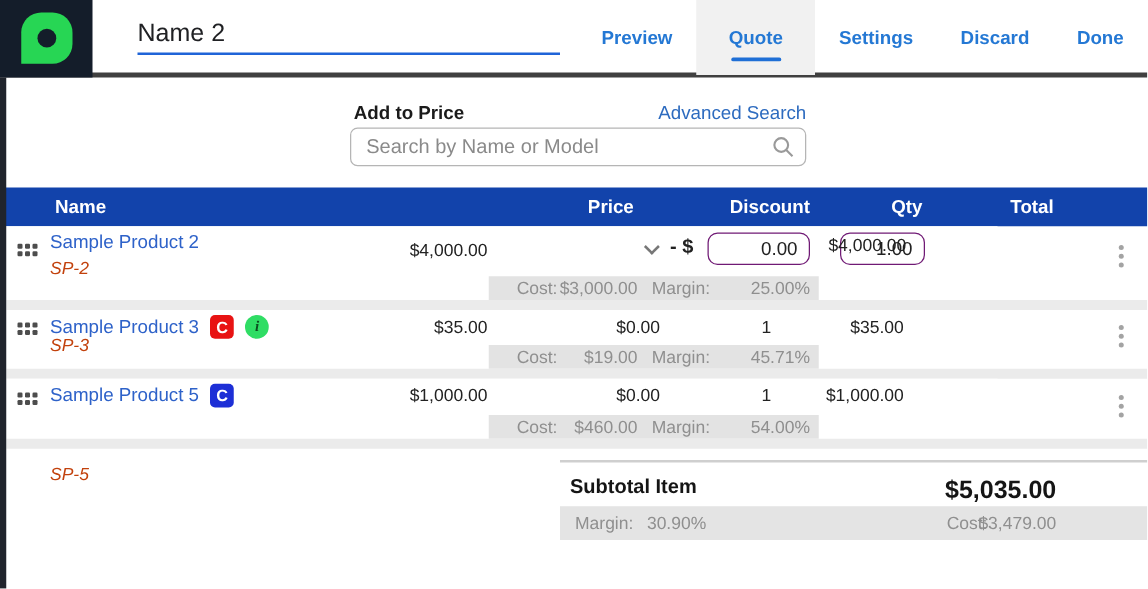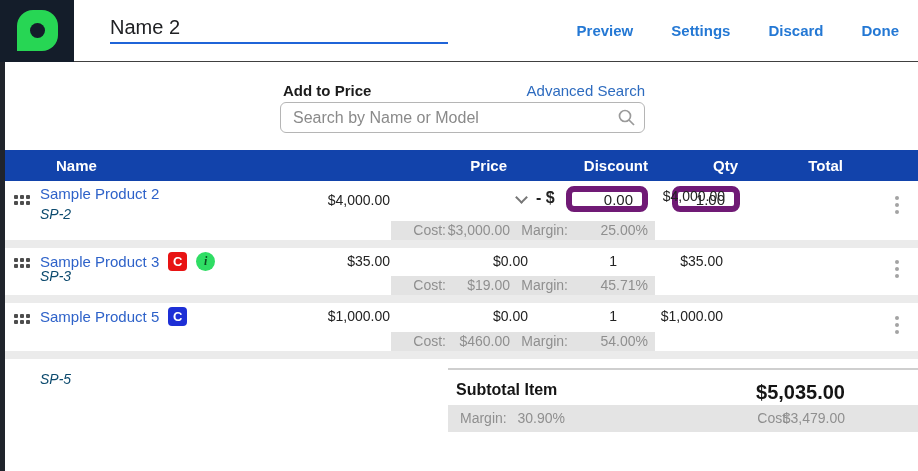--- a/index.html
+++ b/index.html
@@ -1,21 +1,21 @@
 <!DOCTYPE html>
 <html><head>
 <meta charset="utf-8">
 <style>
   * { margin:0; padding:0; box-sizing:border-box; }
   html,body { background:#fff; }
   body { font-family:"Liberation Sans", sans-serif; }
   .stage { position:relative; width:918px; height:471px; background:#fff; overflow:hidden; }
 
   
-  .topbar { position:absolute; left:0; top:0; width:918px; height:62px; background:#fff; border-bottom:1px solid #404040; }
+  .topbar { position:absolute; left:0; top:0; width:918px; height:62px; background:#fff; border-bottom:4px solid #404040; }
   .logo-box { position:absolute; left:0; top:0; width:74px; height:62px; background:#141d2a; z-index:5; }
   .logo-mark { position:absolute; left:17px; top:10px; width:41px; height:41px; background:#27d654; border-radius:16px 16px 16px 0; }
   .logo-hole { position:absolute; left:13px; top:13px; width:15px; height:15px; background:#141d2a; border-radius:50%; }
   .name-input { position:absolute; left:110px; top:12px; width:338px; height:32px; border:none; outline:none;
                 border-bottom:2px solid #1f64d8; font-family:"Liberation Sans",sans-serif; font-size:20px; color:#202124; background:transparent; }
   .tabs { position:absolute; right:0; top:0; height:60px; display:flex; align-items:stretch; }
   .tab { position:relative; display:flex; align-items:center; padding:17px 19px; color:#2478d4; font-size:15px; font-weight:bold; cursor:pointer; }
   .tab.active { background:#f1f1f1; padding:0 26px; }
   .tab.active .tab-underline { position:absolute; left:50%; transform:translateX(-50%); bottom:11px; width:40px; height:3px; background:#1f6fd6; border-radius:2px; }
 
@@ -27,52 +27,52 @@
   .adv-search { position:absolute; right:273px; top:82px; font-size:15px; color:#2d6bbf; cursor:pointer; }
   .search-wrap { position:absolute; left:280px; top:102px; width:365px; height:31px; }
   .search-input { width:100%; height:100%; border:1px solid #b5b5b5; border-radius:6px; padding:0 36px 0 12px;
                   font-family:"Liberation Sans",sans-serif; font-size:16px; color:#444; outline:none; }
   .search-input::placeholder { color:#8a8a8a; }
   .search-icon { position:absolute; right:10px; top:7px; width:17px; height:17px; }
 
   
   .thead { position:absolute; left:0; top:150px; width:918px; height:31px; background:#1243ab; color:#fff; font-size:15px; font-weight:bold; }
   .thead .th { position:absolute; top:0; line-height:31px; }
-  .th-name  { left:56px; }
+  .th-name  { left:44px; }
   .th-price    { right:411px; }
   .th-discount { right:270px; }
   .th-qty      { right:180px; }
   .th-total    { right:75px; }
 
   
   .row { position:absolute; left:0; width:798px; background:#fff; }
   .divider { position:absolute; left:5px; width:913px; height:8px; background:#ebebeb; }
 
   .drag-handle { position:absolute; left:14px; display:grid; grid-template-columns:repeat(3,4px); grid-template-rows:repeat(2,4px); gap:2px; cursor:grab; }
   .drag-handle i { background:#4d4d4d; border-radius:1px; }
 
   .prod-line { position:absolute; left:40px; top:4px; display:flex; align-items:center; gap:9px; }
   .prod-link { font-size:15px; color:#2e62c9; text-decoration:none; cursor:pointer; }
-  .model { position:absolute; left:40px; font-style:italic; font-size:14px; color:#0c4a6e; }
+  .model { position:absolute; left:40px; font-style:italic; font-size:14px; color:#c2410c; }
 
   .badge { display:inline-flex; align-items:center; justify-content:center; width:19px; height:19px; border-radius:4px;
            color:#fff; font-size:13px; font-weight:bold; }
   .badge.red  { background:#e81313; }
   .badge.blue { background:#1d2fd6; }
   .badge.round-green { background:#2fdd64; border-radius:50%; color:#0c4d20; font-size:12px; font-style:italic; font-family:"Liberation Serif",serif; }
 
   .cell { position:absolute; font-size:14px; color:#222; }
   .r { text-align:right; }
 
   .chevron-down { position:absolute; width:9px; height:9px; }
   .chevron-down::before { content:""; position:absolute; left:0; top:0; width:7px; height:7px; border-right:2px solid #777; border-bottom:2px solid #777; transform:rotate(45deg); }
 
   .minus-cur { position:absolute; font-size:16px; font-weight:bold; color:#222; }
 
-  .num-input { position:absolute; height:26px; border:6px solid #701a75; border-radius:8px; text-align:right; padding-right:9px;
+  .num-input { position:absolute; height:26px; border:1px solid #701a75; border-radius:8px; text-align:right; padding-right:9px;
                font-family:"Liberation Sans",sans-serif; font-size:15px; color:#222; outline:none; background:#fff; }
 
   .kebab { position:absolute; left:893px; display:flex; flex-direction:column; gap:3px; cursor:pointer; padding:2px; }
   .kebab i { width:4px; height:4px; border-radius:50%; background:#a3a3a3; }
 
   .cost-band { position:absolute; left:391px; width:264px; height:19px; background:#e3e3e3; font-size:14px; color:#8f8f8f; }
   .cost-band span { position:absolute; line-height:19px; }
   .cb-cost-label   { right:209px; }
   .cb-cost-value   { right:145px; }
   .cb-margin-label { right:87px; }
@@ -98,20 +98,24 @@
     <div class="logo-box">
       <div class="logo-mark">
         <div class="logo-hole"></div>
       </div>
     </div>
     <input class="name-input" type="text" value="Name 2" style="">
     <div class="tabs">
       <div class="tab">
         <span>Preview</span>
       </div>
+      <div class="tab active">
+        <span>Quote</span>
+        <div class="tab-underline"></div>
+      </div>
       <div class="tab">
         <span>Settings</span>
       </div>
       <div class="tab">
         <span>Discard</span>
       </div>
       <div class="tab">
         <span>Done</span>
       </div>
     </div>

